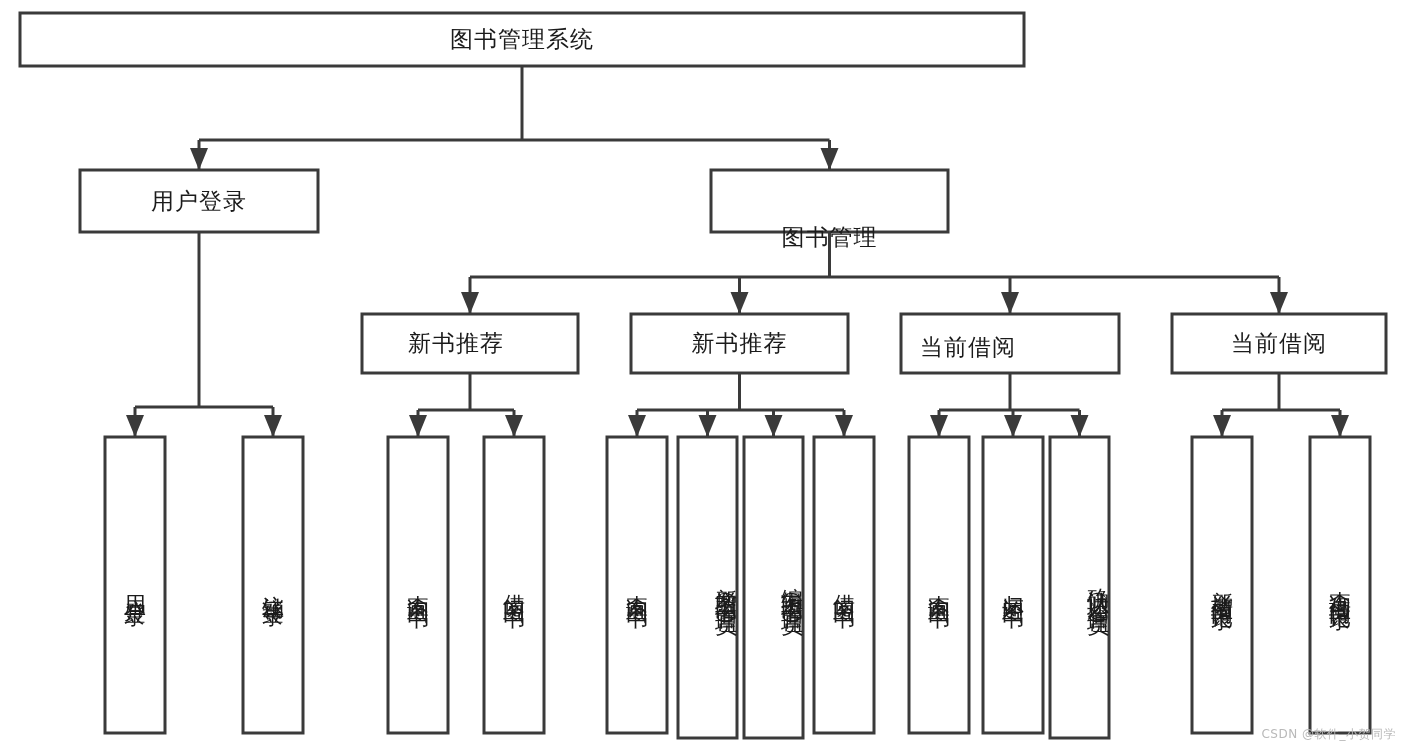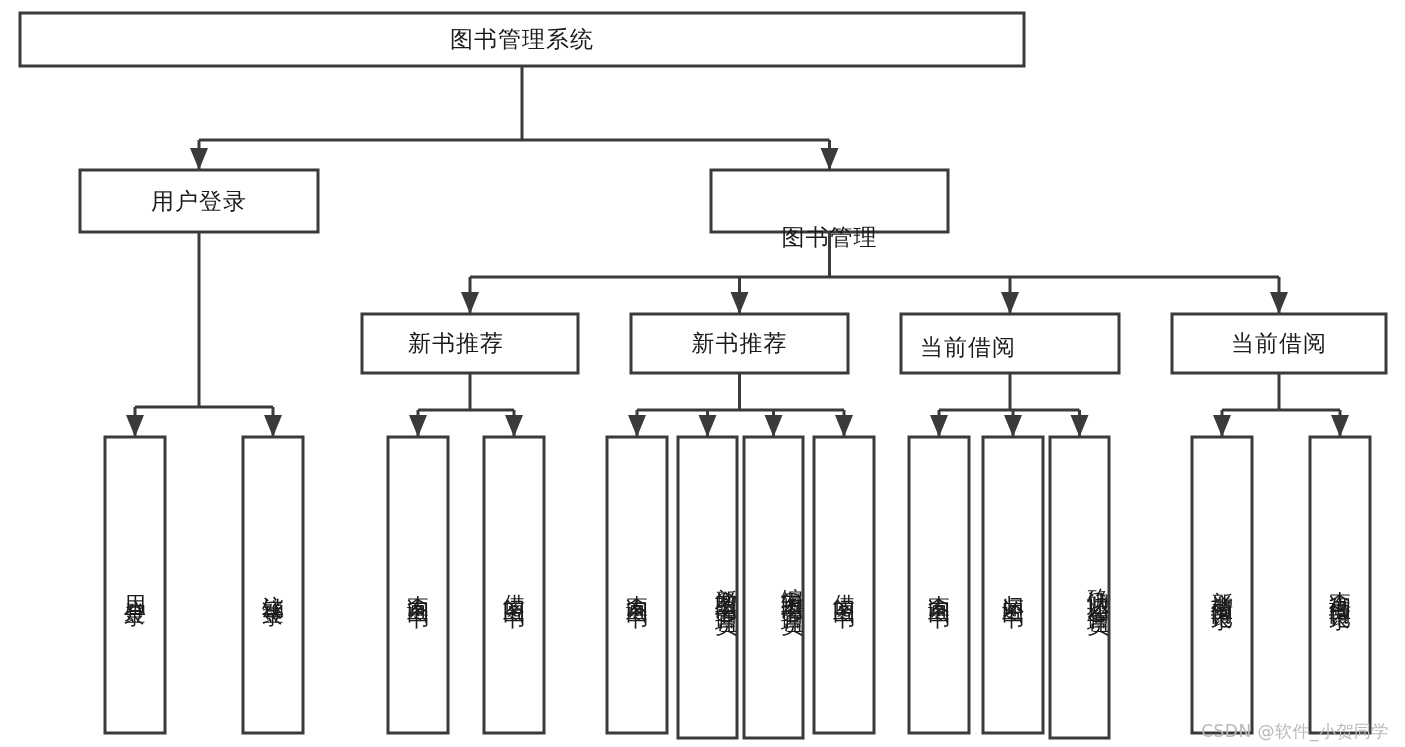--- a/index.html
+++ b/index.html
@@ -11,21 +11,21 @@
   .leafrect{fill:#ffffff;stroke:#3a3a3a;stroke-width:3;}
   .link{stroke:#3a3a3a;stroke-width:3;fill:none;}
   .arrowhead{fill:#3a3a3a;stroke:none;}
   .hlabel{position:absolute;display:flex;align-items:center;justify-content:center;
           color:#1b1b1b;font-size:23px;letter-spacing:1px;white-space:nowrap;}
   .vlabel{position:absolute;display:flex;align-items:flex-start;justify-content:center;
           color:#1b1b1b;font-size:22px;
           writing-mode:vertical-rl;text-orientation:upright;
           letter-spacing:4px;line-height:1;}
   .vlabel.mid{align-items:center;}
-  .watermark{position:absolute;right:16px;bottom:4px;color:#b9b9b9;font-size:17px;
+  .watermark{position:absolute;right:9px;bottom:4px;color:#b9b9b9;font-size:12px;
              letter-spacing:0.5px;white-space:nowrap;}
 </style>
 </head>
 <body>
 
 <div id="stage">
 
   <svg id="diagram" viewBox="0 0 1405 747">
     <defs></defs>
     <g id="edges">

